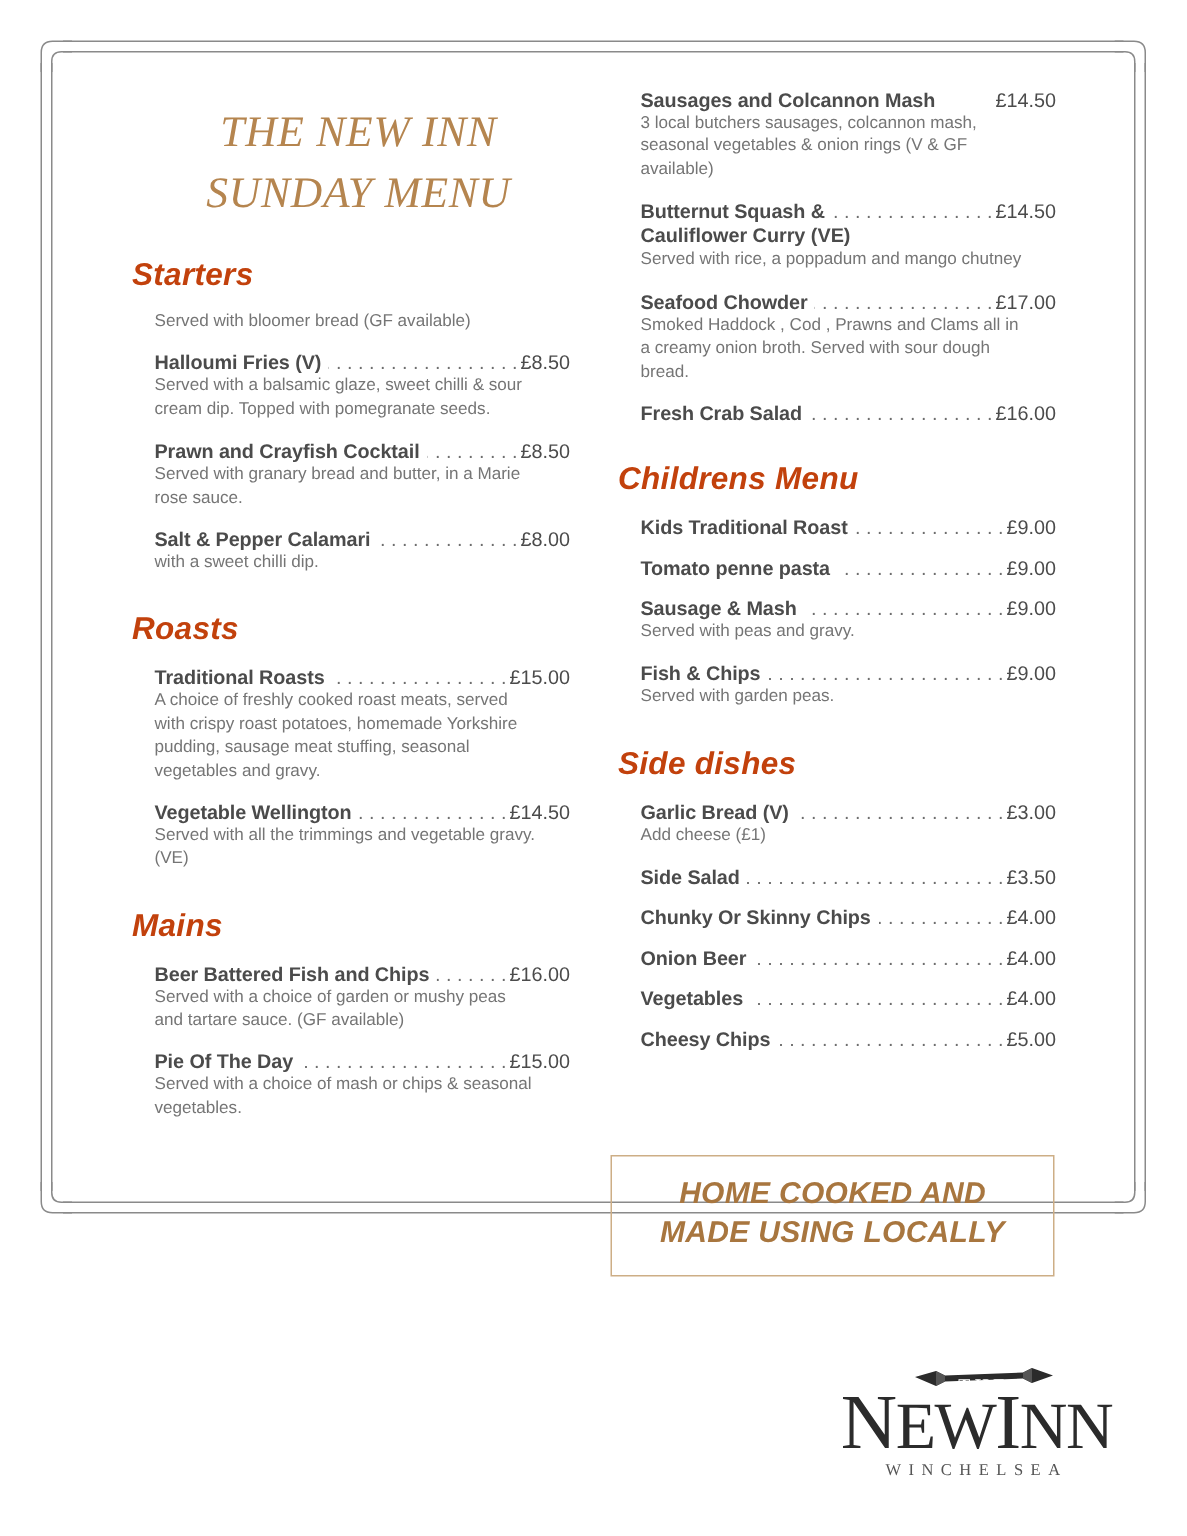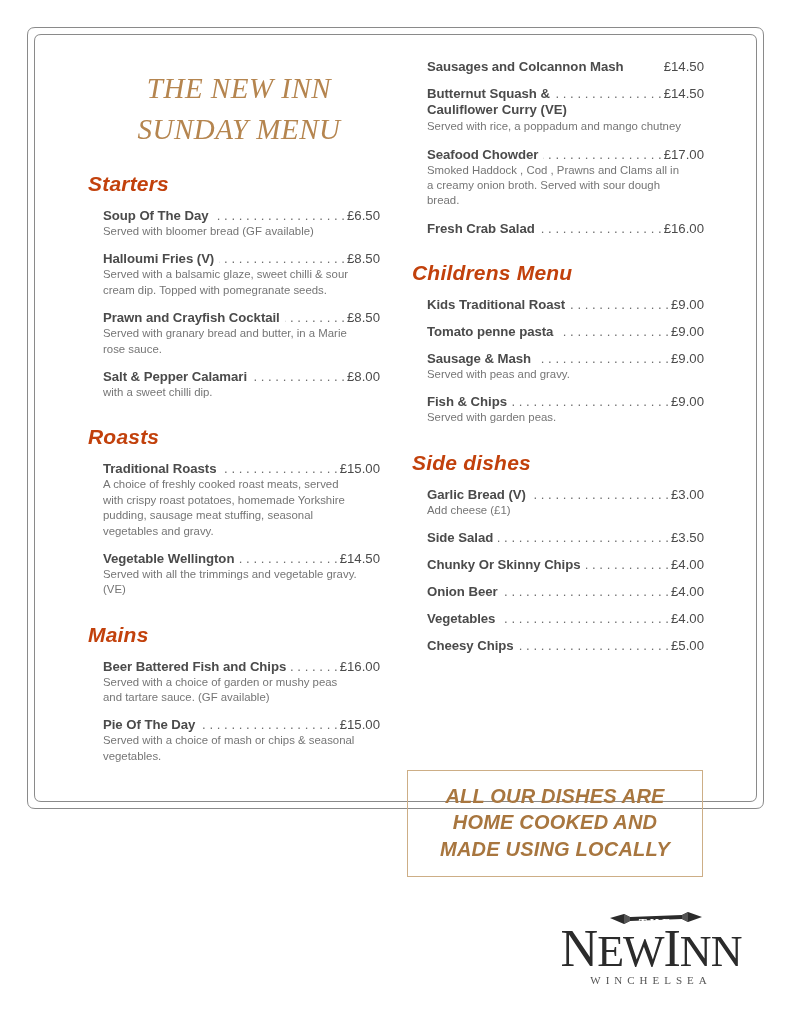--- a/index.html
+++ b/index.html
@@ -275,25 +275,20 @@
 
   <div class="title-block">
     <div class="title-line">THE NEW INN</div>
     <div class="title-line">SUNDAY MENU</div>
   </div>
 
   <div class="col col-left" id="col-left" style="top:172px;">
       <div class="section-heading">Starters</div>
       <div class="items">
         <div class="item">
-          <div class="item-row">
-            <span class="item-name">Soup Of The Day</span>
-            <span class="leader"></span>
-            <span class="item-price">£6.50</span>
-          </div>
           <div class="item-desc">Served with bloomer bread (GF available)</div>
         </div>
         <div class="item">
           <div class="item-row">
             <span class="item-name">Halloumi Fries (V)</span>
             <span class="leader"></span>
             <span class="item-price">£8.50</span>
           </div>
           <div class="item-desc">Served with a balsamic glaze, sweet chilli &amp; sour cream dip. Topped with pomegranate seeds.</div>
         </div>
@@ -358,20 +353,21 @@
     </div>
 
   <div class="col col-right" id="col-right" style="top:58px;">
       <div class="items">
         <div class="item">
           <div class="item-row">
             <span class="item-name">Sausages and Colcannon Mash</span>
             <span class="leader blank"></span>
             <span class="item-price">£14.50</span>
           </div>
+          <div class="item-desc">3 local butchers sausages, colcannon mash, seasonal vegetables &amp; onion rings (V &amp; GF available)</div>
         </div>
         <div class="item">
           <div class="item-row">
             <span class="item-name">Butternut Squash &amp;</span>
             <span class="leader"></span>
             <span class="item-price">£14.50</span>
           </div>
           <div class="item-name2">Cauliflower Curry (VE)</div>
           <div class="item-desc">Served with rice, a poppadum and mango chutney</div>
         </div>
@@ -469,21 +465,20 @@
             <span class="item-name">Cheesy Chips</span>
             <span class="leader"></span>
             <span class="item-price">£5.00</span>
           </div>
         </div>
       </div>
       <div style="height: 14px;"></div>
     </div>
 
   <div class="callout">
-    <div class="callout-line">ALL OUR DISHES ARE</div>
     <div class="callout-line">HOME COOKED AND</div>
     <div class="callout-line">MADE USING LOCALLY</div>
   </div>
 
   <div class="logo">
     <div class="logo-ribbon">
       <svg width="92" height="22" viewBox="0 0 92 22">
         <path d="M0 6 L14 2 L20 5 L72 3 L78 0 L92 5 L78 10 L72 7 L20 9 L14 12 Z" fill="#2b2b2b"></path>
         <path d="M20 5 L20 9 L14 12 L14 2 Z" fill="#555555"></path>
         <path d="M72 3 L72 7 L78 10 L78 0 Z" fill="#555555"></path>

